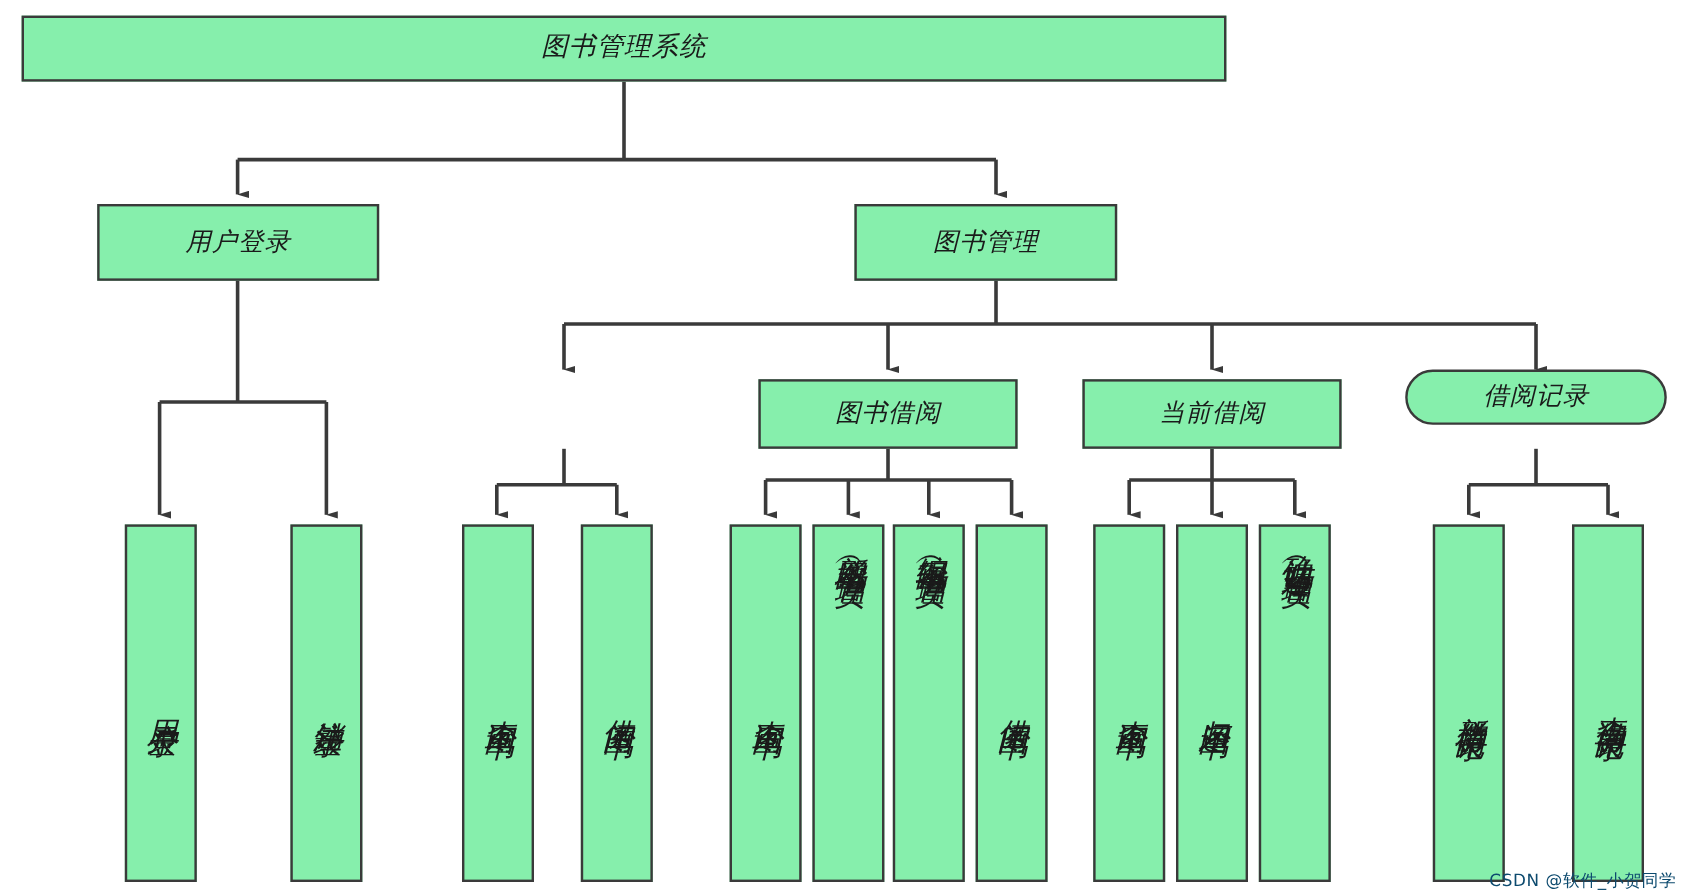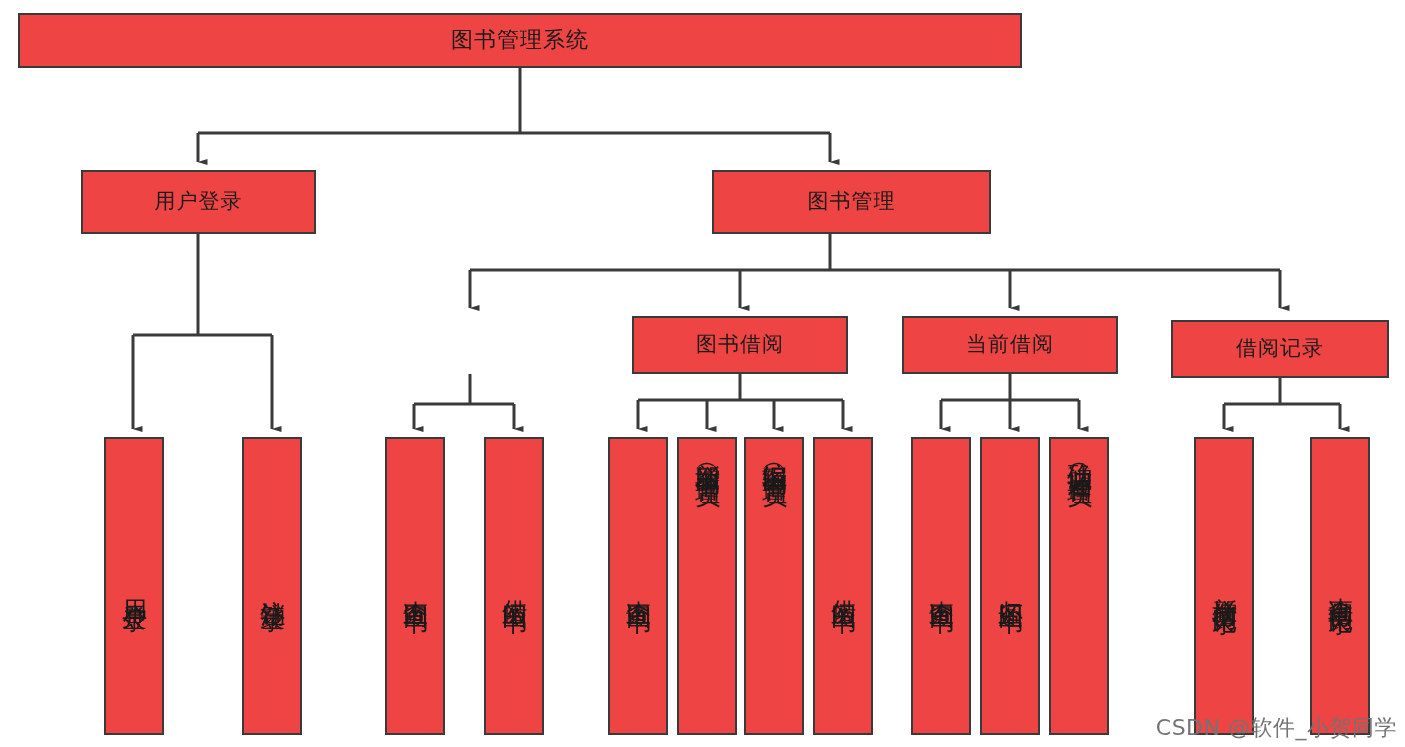--- a/index.html
+++ b/index.html
@@ -23,25 +23,26 @@
     left: 0;
     top: 0;
     width: 1405px;
     height: 747px;
     pointer-events: none;
   }
   .node {
     position: absolute;
     box-sizing: border-box;
     border: 2px solid #3a3a3a;
-    background: #ef4444;
+    background: #86efac;
     display: flex;
     align-items: center;
     justify-content: center;
     color: #1a1a1a;
+    font-style: italic;
   }
   .node.horiz {
     font-size: 21px;
     letter-spacing: 1px;
     line-height: 1.2;
   }
   .node.root {
     font-size: 22px;
   }
   .node.vert {
@@ -62,22 +63,22 @@
     margin-top: auto;
     margin-bottom: auto;
   }
   .vert.top .vlabel {
     margin-top: 4px;
   }
   .watermark {
     position: absolute;
     right: 8px;
     bottom: 4px;
-    font-size: 22px;
-    color: #737373;
+    font-size: 14px;
+    color: #0c4a6e;
     white-space: nowrap;
     letter-spacing: 0.5px;
     text-align: center;
   }
 </style>
 </head>
 <body>
 
 <div id="canvas">
 
@@ -131,31 +132,31 @@
     </g>
   </svg>
 
   <div class="node horiz root" style="left:18px; top:13px; width:1004px; height:55px;">
     <span>图书管理系统</span>
   </div>
 
   <div class="node horiz" style="left:81px; top:170px; width:235px; height:64px;">
     <span>用户登录</span>
   </div>
-  <div class="node horiz" style="left:712px; top:170px; width:279px; height:64px;">
+  <div class="node horiz" style="left:712px; top:170px; width:219px; height:64px;">
     <span>图书管理</span>
   </div>
 
   <div class="node horiz" style="left:902px; top:316px; width:216px; height:58px;">
     <span>当前借阅</span>
   </div>
   <div class="node horiz" style="left:632px; top:316px; width:216px; height:58px;">
     <span>图书借阅</span>
   </div>
-  <div class="node horiz" style="left:1171px; top:320px; width:218px; height:58px;">
+  <div class="node horiz" style="left:1171px; top:308px; width:218px; height:46px;border-radius:23px;">
     <span>借阅记录</span>
   </div>
 
   <div class="node vert mid" style="left:104px; top:437px; width:60px; height:298px;">
     <span class="vlabel">用户登录</span>
   </div>
   <div class="node vert mid" style="left:242px; top:437px; width:60px; height:298px;">
     <span class="vlabel">注销登录</span>
   </div>
 

